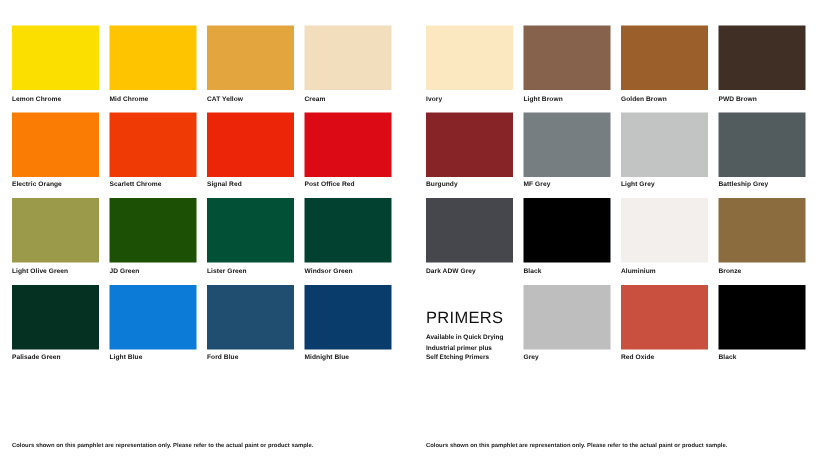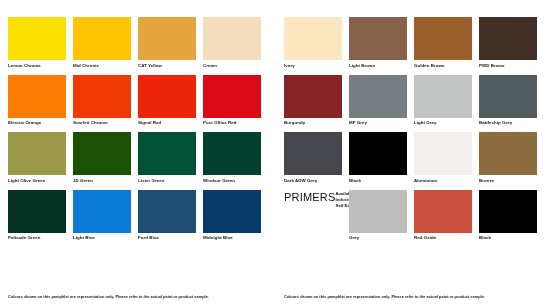--- a/index.html
+++ b/index.html
@@ -66,22 +66,22 @@
     letter-spacing: 0.05px;
     margin-top: 2.5px;
     color: #141414;
     white-space: nowrap;
   }
 
   
   .primers-block {
     width: 58px;
     display: flex;
-    flex-direction: row;
-    justify-content: flex-start;
+    flex-direction: column;
+    justify-content: flex-end;
     padding-top: 1px;
   }
   .primers-title {
     font-size: 11px;
     line-height: 12px;
     font-weight: normal;
     letter-spacing: 0.2px;
     color: #111111;
     margin-bottom: 4px;
     white-space: nowrap;

